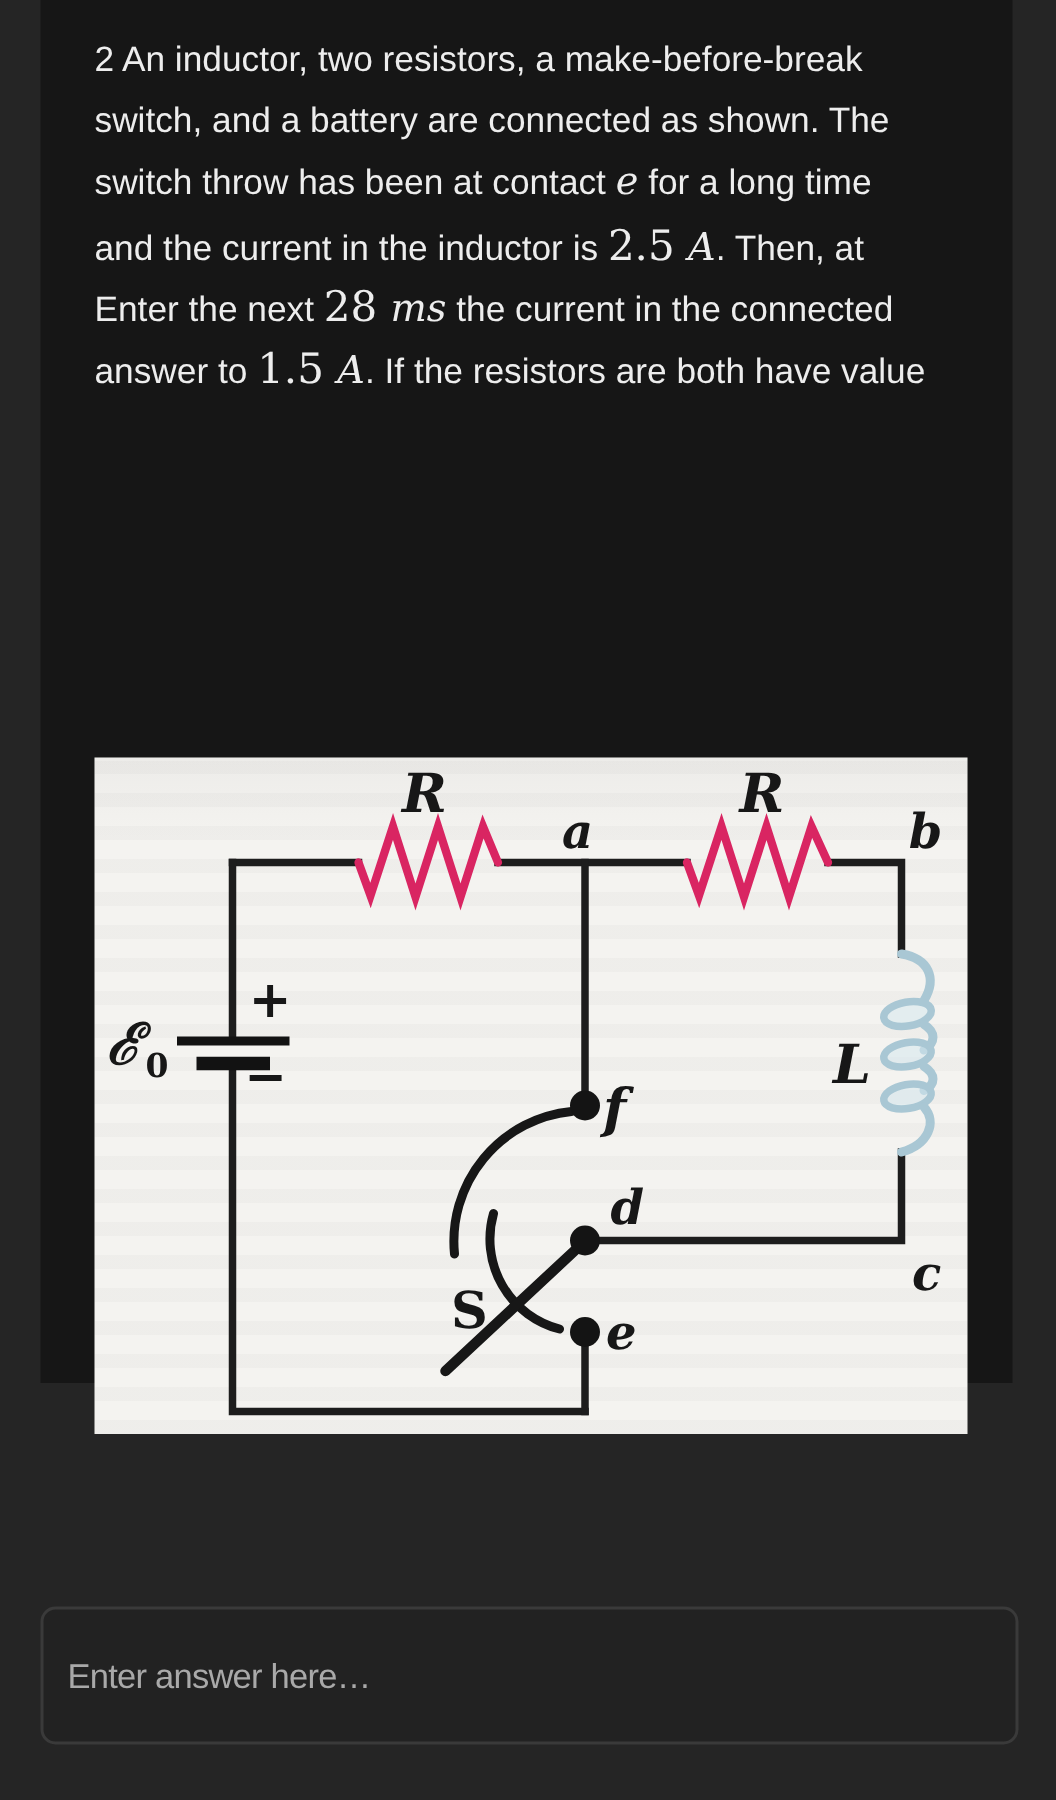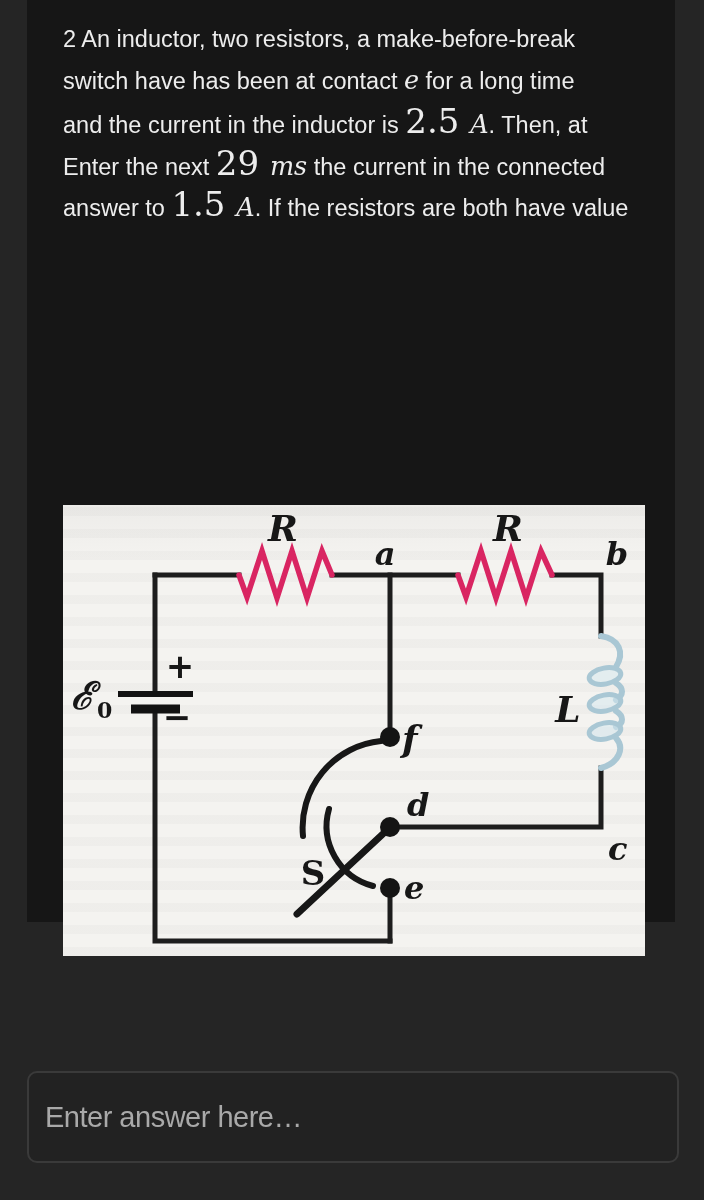--- a/index.html
+++ b/index.html
@@ -18,21 +18,21 @@
     background:#161616;
   }
 
   .question {
     position:absolute; left:36px; top:19px;
     color:#ededed;
     font-size:23.5px;
   }
   .qline { height:41.2px; line-height:41.2px; white-space:pre; }
   .seg-p  { font-family:"Liberation Sans", sans-serif; }
-  .seg-m  { font-family:"DejaVu Serif", serif; font-size:34px; }
+  .seg-m  { font-family:"DejaVu Serif", serif; font-size:28px; }
   .seg-mi { font-family:"DejaVu Serif", serif; font-size:25.5px; font-style:italic; }
 
   
   .figure {
     position:absolute; left:36px; top:505px;
     width:582px; height:451px;
     background:#f4f3f0;
     background-image:
       linear-gradient(180deg, rgba(120,120,120,0.06), rgba(120,120,120,0) 12%),
       repeating-linear-gradient(0deg, rgba(90,90,90,0.035) 0 9px, rgba(255,255,255,0) 9px 22px);
@@ -61,36 +61,37 @@
   
   .answer {
     position:absolute; left:27px; top:1071px;
     width:652px; height:92px;
     background:#222222;
     border:2px solid #3a3a3a;
     border-radius:10px;
     padding:0 16px;
     color:#dddddd;
     font-family:"Liberation Sans", sans-serif;
-    font-size:29px;
+    font-size:23px;
     letter-spacing:-0.5px;
     outline:none;
   }
   .answer::placeholder { color:#a9a9a9; opacity:1; }
 </style>
 </head>
 <body>
 
 <div class="card">
 
   <div class="question">
       <div class="qline"><span class="seg-p">2 An inductor, two resistors, a make-before-break</span></div>
-      <div class="qline"><span class="seg-p">switch have has been at contact </span><span class="seg-mi">e</span><span class="seg-p"> for a long time</span></div>
+      <div class="qline"><span class="seg-p">switch, and a battery are connected as shown. The</span></div>
+      <div class="qline"><span class="seg-p">switch throw has been at contact </span><span class="seg-mi">e</span><span class="seg-p"> for a long time</span></div>
       <div class="qline"><span class="seg-p">and the current in the inductor is </span><span class="seg-m">2.5 </span><span class="seg-mi">A</span><span class="seg-p">. Then, at</span></div>
-      <div class="qline"><span class="seg-p">Enter the next </span><span class="seg-m">29 </span><span class="seg-mi">ms</span><span class="seg-p"> the current in the connected</span></div>
+      <div class="qline"><span class="seg-p">Enter the next </span><span class="seg-m">28 </span><span class="seg-mi">ms</span><span class="seg-p"> the current in the connected</span></div>
       <div class="qline"><span class="seg-p">answer to </span><span class="seg-m">1.5 </span><span class="seg-mi">A</span><span class="seg-p">. If the resistors are both have value</span></div>
     </div>
 
   <div class="figure">
     <svg viewBox="0 0 582 451">
 
       <g>
         <path class="wire" d="M 92 70 H 176"></path>
         <path class="wire" d="M 269 70 H 395"></path>
         <path class="wire" d="M 489 70 H 538 V 131"></path>

